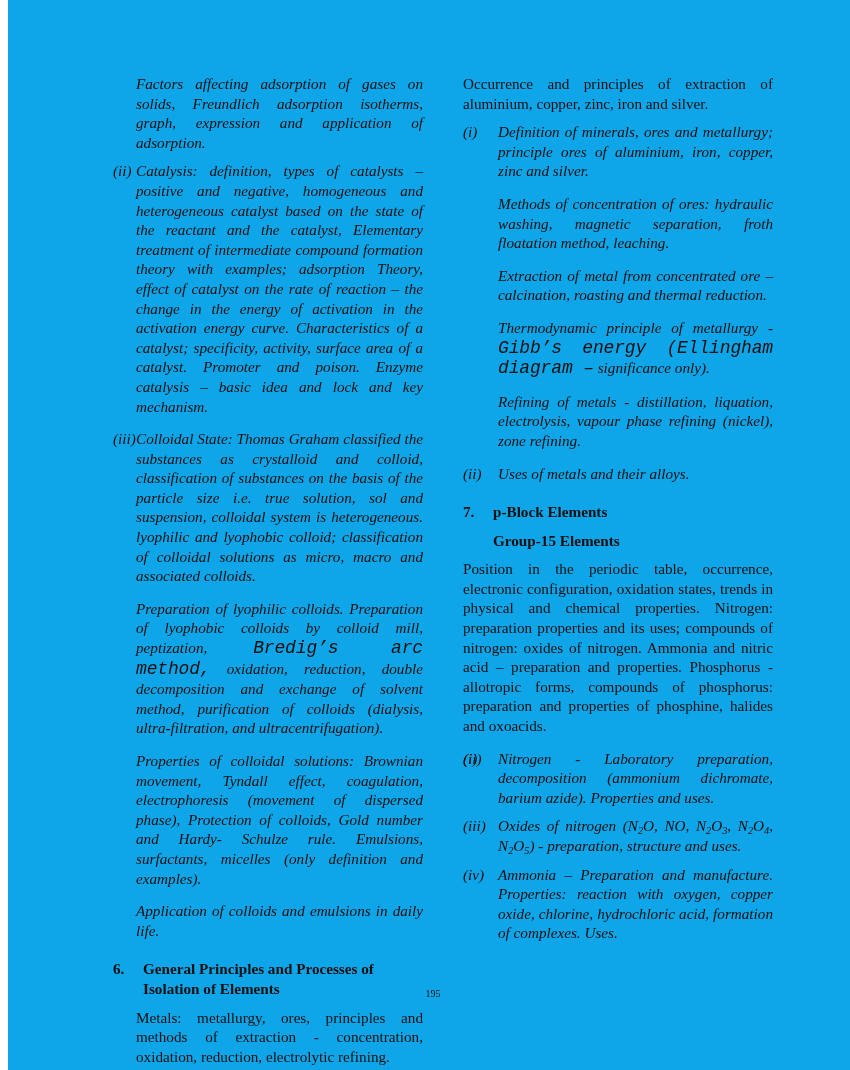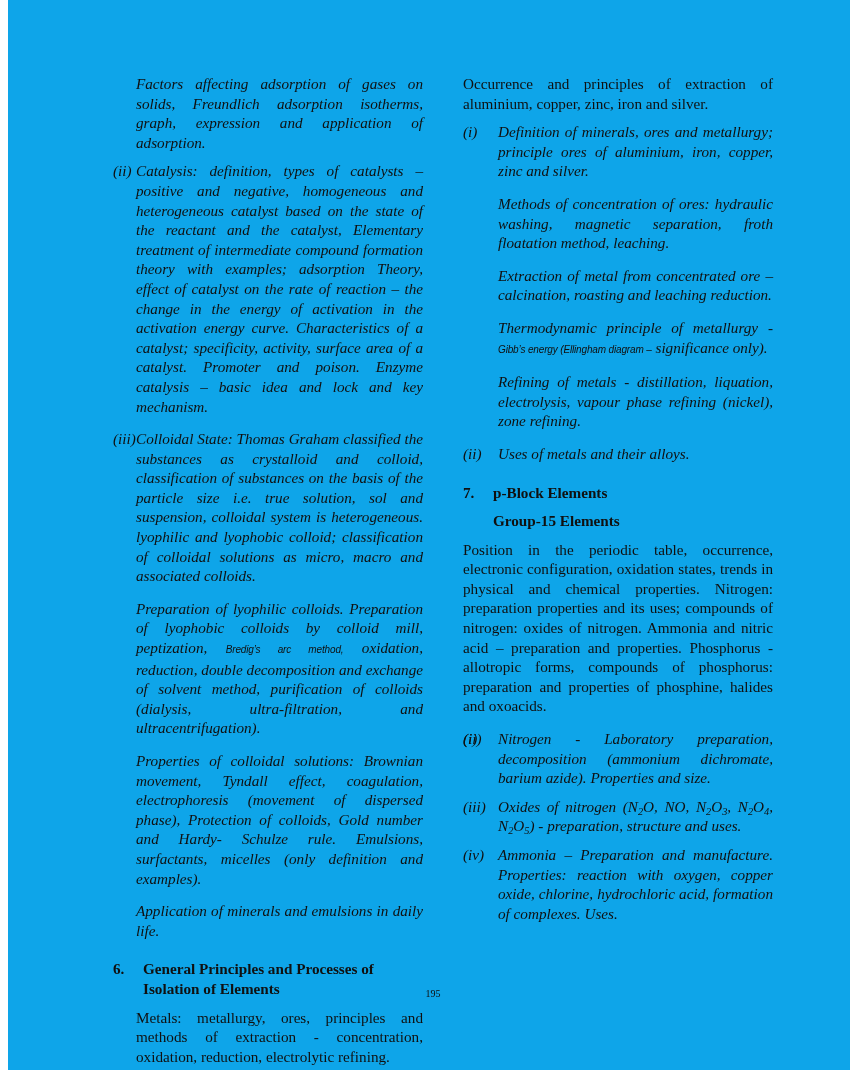--- a/index.html
+++ b/index.html
@@ -86,23 +86,23 @@
   .sec > .secnum {
     position: absolute;
     left: 0;
     top: 0;
     font-weight: bold;
   }
   .sec .sectitle { text-align: center; }
 
   
   .altfont {
-    font-family: Liberation Sans, sans-serif;
+    font-family: Liberation Mono, monospace;
     font-style: italic;
-    font-size: 10px;
+    font-size: 18px;
     letter-spacing: -0.15px;
   }
 
   sub {
     font-size: 0.68em;
     line-height: 0;
     vertical-align: -0.28em;
   }
 
   .pagenum {
@@ -133,21 +133,21 @@
 
       <div class="li li-tight ital gap-md">
         <span class="marker">(iii)</span>
         <span>Colloidal State: Thomas Graham classified the substances as crystalloid and colloid, classification of substances on the basis of the particle size i.e. true solution, sol and suspension, colloidal system is heterogeneous. lyophilic and lyophobic colloid; classification of colloidal solutions as micro, macro and associated colloids.</span>
       </div>
 
       <p class="ital indent-1 gap-md"><span>Preparation of lyophilic colloids. Preparation of lyophobic colloids by colloid mill, peptization,</span> <span class="altfont">Bredig’s arc method,</span> <span>oxidation, reduction, double decomposition and exchange of solvent method, purification of colloids (dialysis, ultra-filtration, and ultracentrifugation).</span></p>
 
       <p class="ital indent-1 gap-md">Properties of colloidal solutions: Brownian movement, Tyndall effect, coagulation, electrophoresis (movement of dispersed phase), Protection of colloids, Gold number and Hardy- Schulze rule. Emulsions, surfactants, micelles (only definition and examples).</p>
 
-      <p class="ital indent-1 gap-md">Application of minerals and emulsions in daily life.</p>
+      <p class="ital indent-1 gap-md">Application of colloids and emulsions in daily life.</p>
 
       <div class="sec gap-lg">
         <span class="secnum">6.</span>
         <span class="sectitle">General Principles and Processes of Isolation of Elements</span>
       </div>
 
       <p class="roman indent-1 gap-sm">Metals: metallurgy, ores, principles and methods of extraction - concentration, oxidation, reduction, electrolytic refining.</p>
 
     </div>
 
@@ -155,21 +155,21 @@
 
       <p class="roman">Occurrence and principles of extraction of aluminium, copper, zinc, iron and silver.</p>
 
       <div class="li li-wide ital gap-sm">
         <span class="marker">(i)</span>
         <span>Definition of minerals, ores and metallurgy; principle ores of aluminium, iron, copper, zinc and silver.</span>
       </div>
 
       <p class="ital indent-2 gap-md">Methods of concentration of ores: hydraulic washing, magnetic separation, froth floatation method, leaching.</p>
 
-      <p class="ital indent-2 gap-md">Extraction of metal from concentrated ore – calcination, roasting and leaching reduction.</p>
+      <p class="ital indent-2 gap-md">Extraction of metal from concentrated ore – calcination, roasting and thermal reduction.</p>
 
       <p class="ital indent-2 gap-md"><span>Thermodynamic principle of metallurgy -</span> <span class="altfont">Gibb’s energy (Ellingham diagram –</span> <span>significance only).</span></p>
 
 
       <p class="ital indent-2 gap-md">Refining of metals - distillation, liquation, electrolysis, vapour phase refining (nickel), zone refining.</p>
 
       <div class="li li-wide ital gap-md">
         <span class="marker">(ii)</span>
         <span>Uses of metals and their alloys.</span>
       </div>
@@ -184,21 +184,21 @@
       </div>
 
       <p class="roman indent-2 gap-sm" style="margin-left:0;">Position in the periodic table, occurrence, electronic configuration, oxidation states, trends in physical and chemical properties. Nitrogen: preparation properties and its uses; compounds of nitrogen: oxides of nitrogen. Ammonia and nitric acid – preparation and properties. Phosphorus - allotropic forms, compounds of phosphorus: preparation and properties of phosphine, halides and oxoacids.</p>
 
       <div class="li li-wide ital gap-md">
         <span class="marker">(i)</span>
       </div>
 
       <div class="li li-wide ital gap-sm">
         <span class="marker">(ii)</span>
-        <span>Nitrogen - Laboratory preparation, decomposition (ammonium dichromate, barium azide). Properties and size.</span>
+        <span>Nitrogen - Laboratory preparation, decomposition (ammonium dichromate, barium azide). Properties and uses.</span>
       </div>
 
       <div class="li li-wide ital gap-sm">
         <span class="marker">(iii)</span>
         <span><span>Oxides of nitrogen (N</span><sub>2</sub><span>O, NO, N</span><sub>2</sub><span>O</span><sub>3</sub><span>, N</span><sub>2</sub><span>O</span><sub>4</sub><span>, N</span><sub>2</sub><span>O</span><sub>5</sub><span>) - preparation, structure and uses.</span></span>
       </div>
 
       <div class="li li-wide ital gap-sm">
         <span class="marker">(iv)</span>
         <span>Ammonia – Preparation and manufacture. Properties: reaction with oxygen, copper oxide, chlorine, hydrochloric acid, formation of complexes. Uses.</span>

